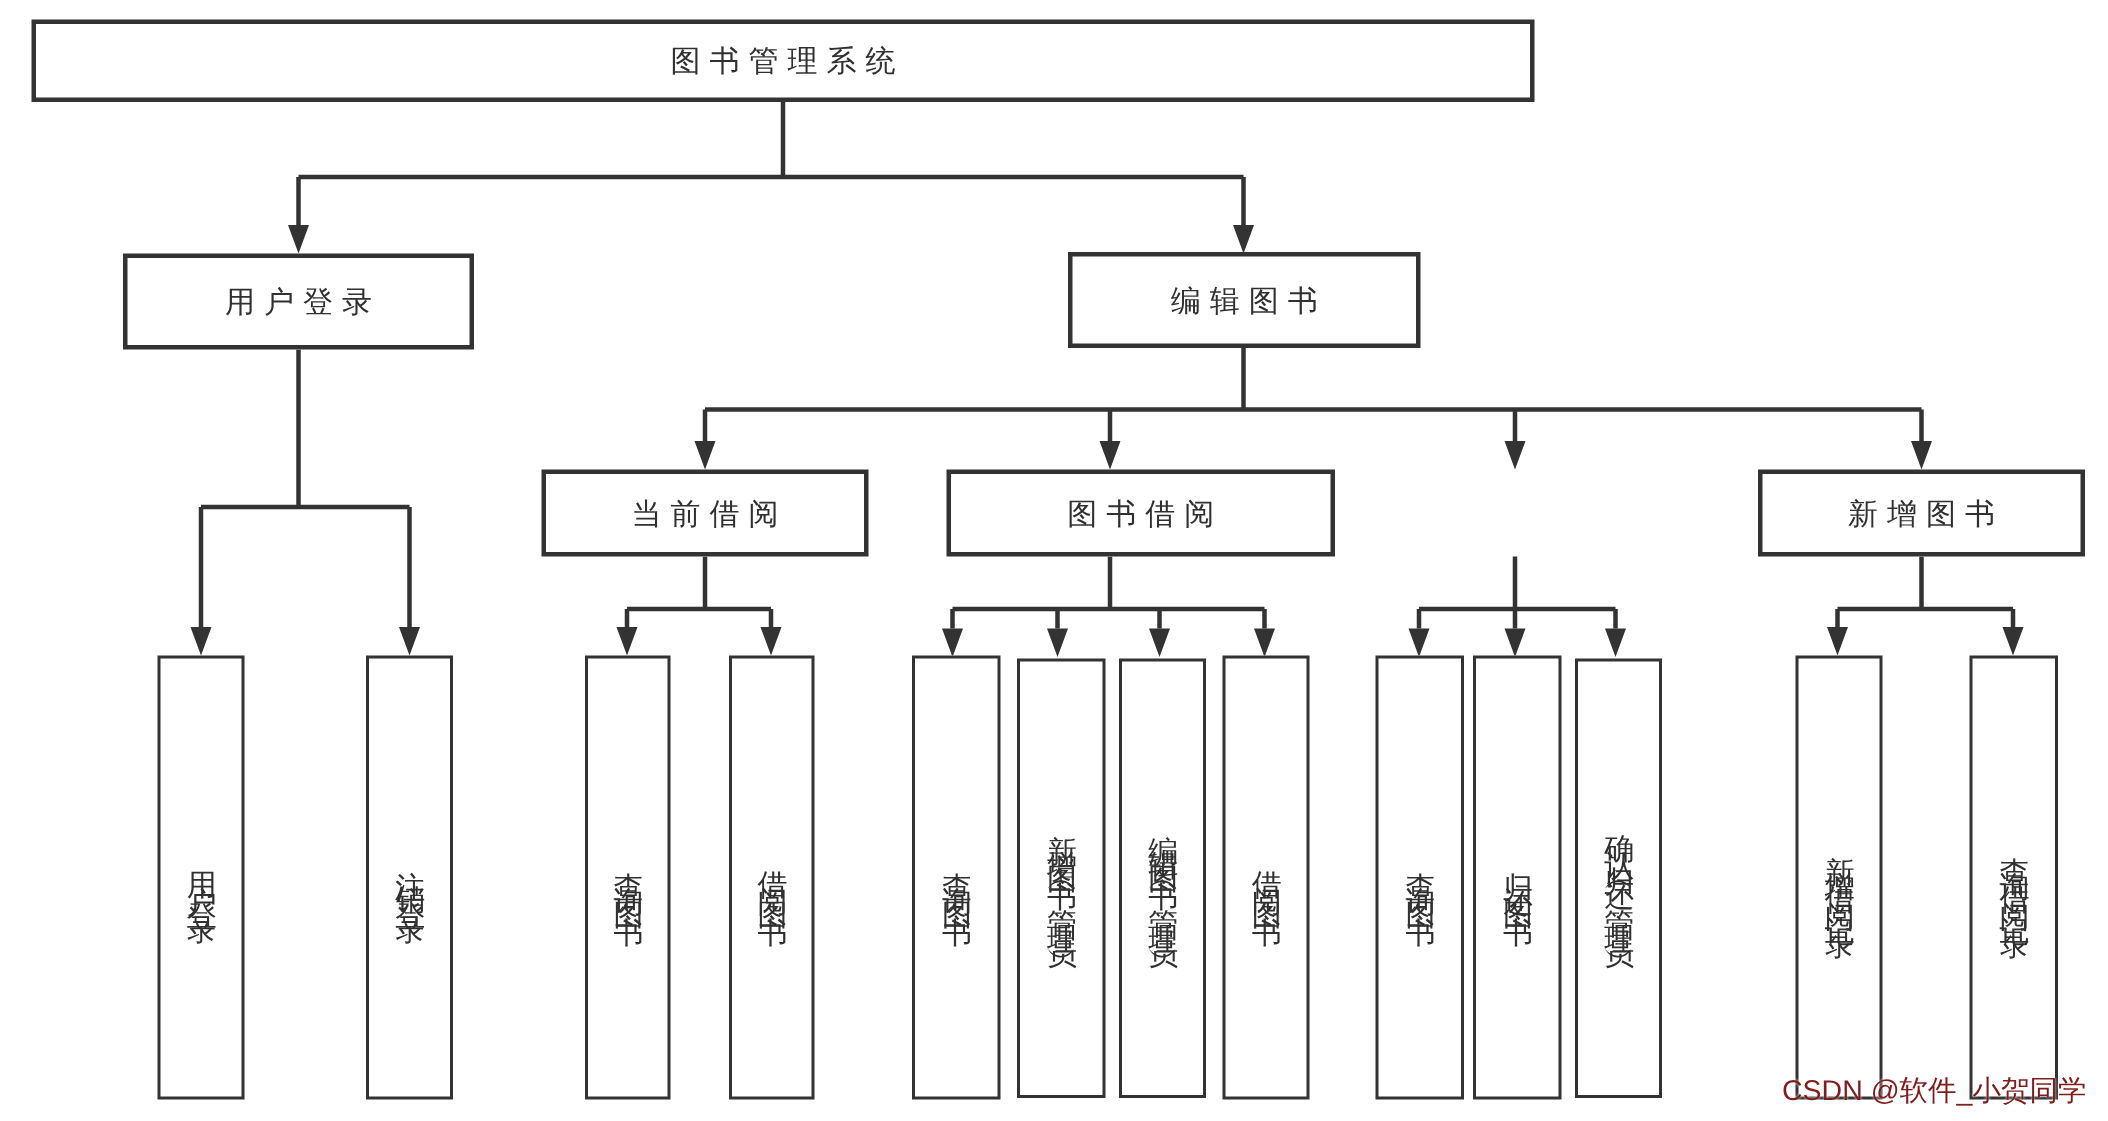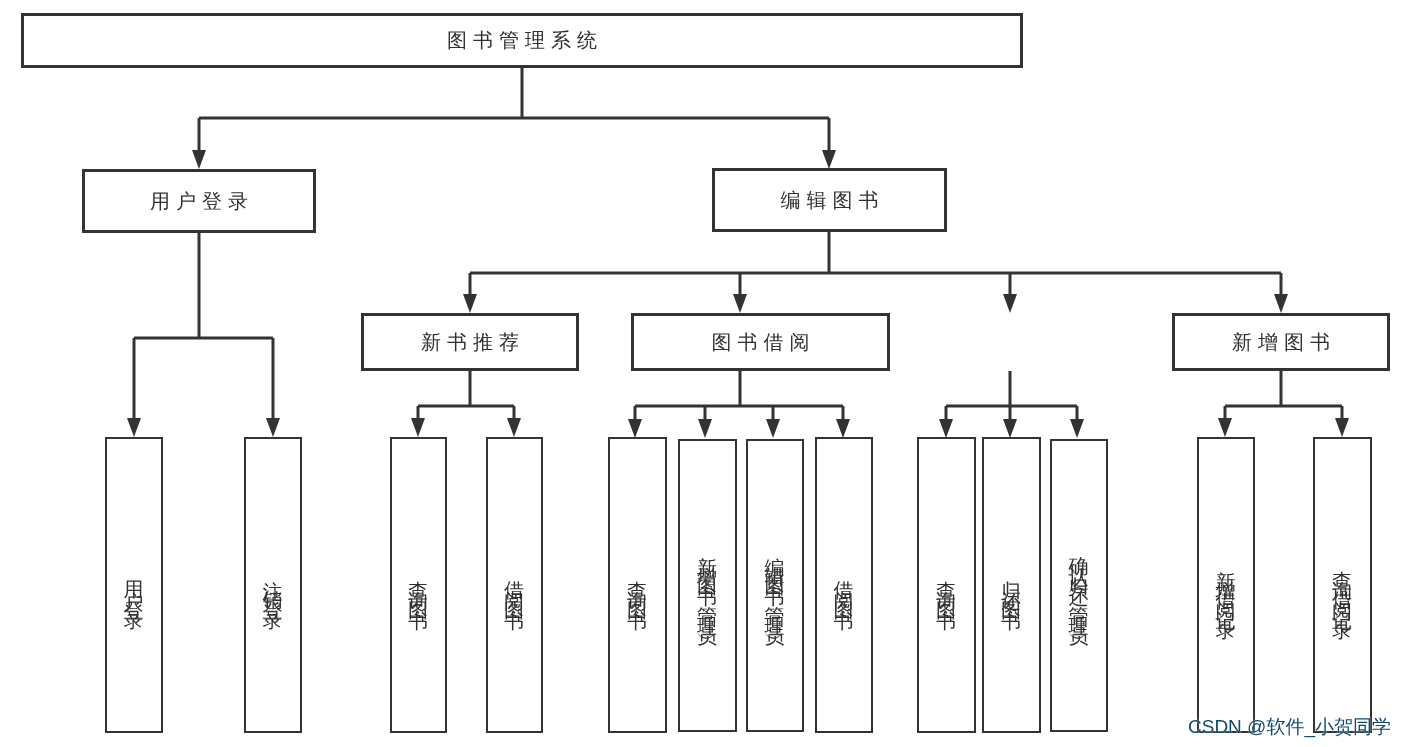--- a/index.html
+++ b/index.html
@@ -14,21 +14,21 @@
     text-align:center;
   }
   .hnode{font-size:20px;letter-spacing:6px;text-indent:6px;white-space:nowrap;}
   .vnode{border-width:2.5px;}
   .vnode .vlabel{
     writing-mode:vertical-rl;text-orientation:mixed;
     font-size:20px;letter-spacing:10px;line-height:1;
   }
   .watermark{
     position:absolute;left:1188px;top:714px;width:210px;
-    font-size:19px;color:#0c4a6e;white-space:nowrap;
+    font-size:19px;color:#7f1d1d;white-space:nowrap;
     text-shadow:0 0 2px #ffffff;
   }
 </style>
 </head>
 <body>
 
 <div class="stage">
 
   <svg class="connector-layer" width="1405" height="747" viewBox="0 0 1405 747">
     <path d="M522 68 V118 M199 118 H829 M199 118 V150 M829 118 V150
@@ -55,21 +55,21 @@
   </div>
 
   <div class="node hnode" style="left:82px;top:169px;width:234px;height:64px">
     <span>用户登录</span>
   </div>
   <div class="node hnode" style="left:712px;top:168px;width:235px;height:64px">
     <span>编辑图书</span>
   </div>
 
   <div class="node hnode" style="left:361px;top:313px;width:218px;height:58px">
-    <span>新书推荐</span>
+    <span>当前借阅</span>
   </div>
   <div class="node hnode" style="left:631px;top:313px;width:259px;height:58px">
     <span>图书借阅</span>
   </div>
   <div class="node hnode" style="left:1172px;top:313px;width:218px;height:58px">
     <span>新增图书</span>
   </div>
 
   <div class="node vnode" style="left:105px;top:437px;width:58px;height:296px">
     <span class="vlabel">用户登录</span>

